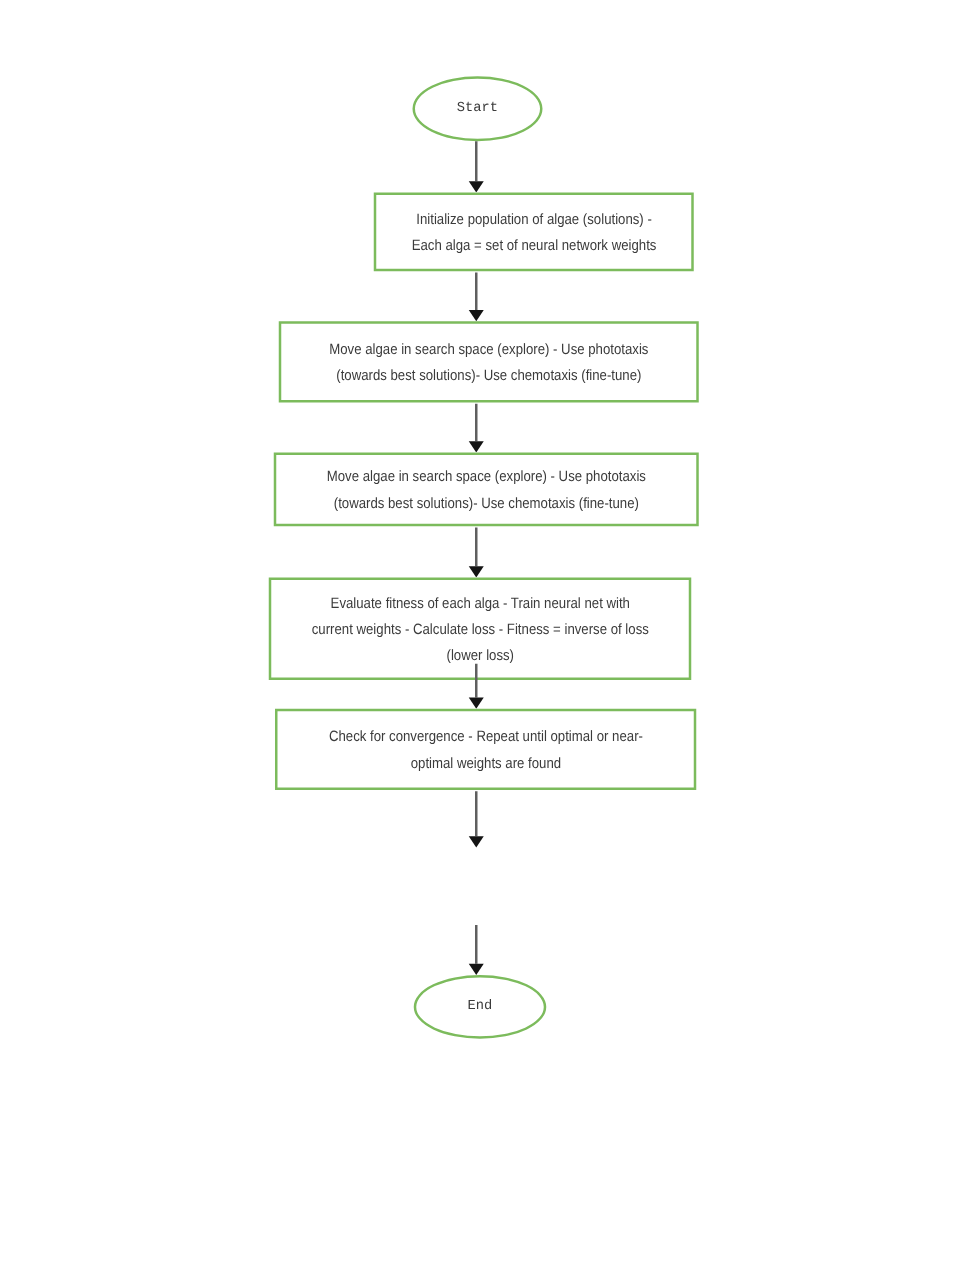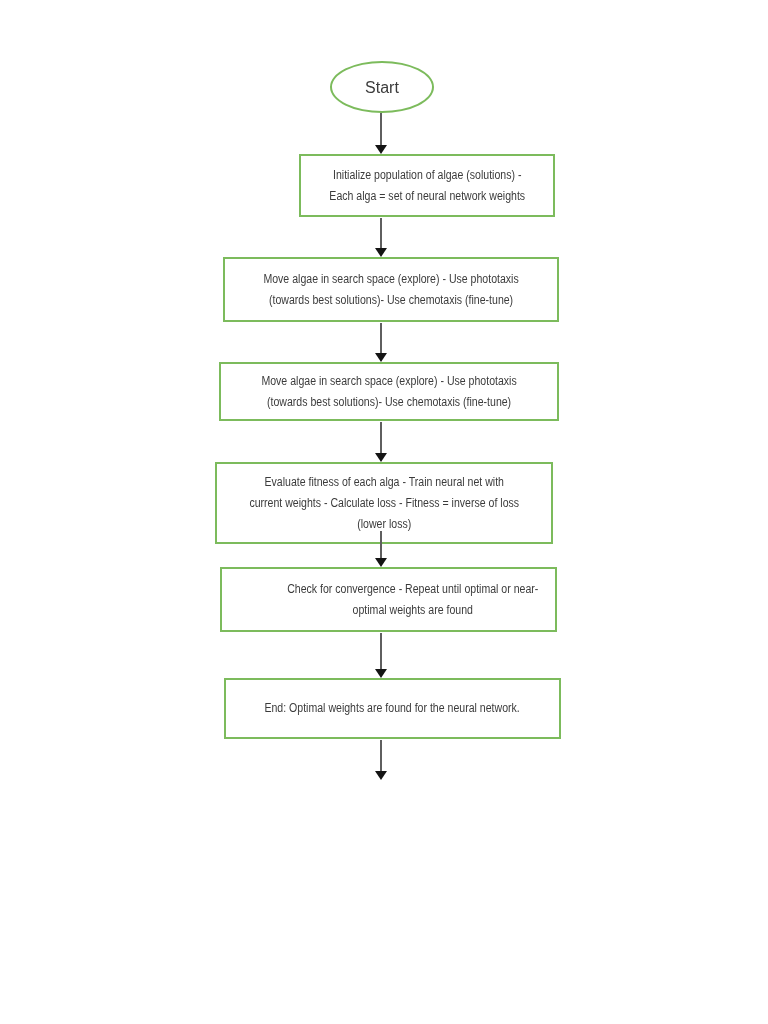--- a/index.html
+++ b/index.html
@@ -34,32 +34,33 @@
   .node .label {
     display: block;
     font-size: 12px;
     line-height: 21px;
     text-align: center;
     white-space: pre;
     transform: scaleX(0.88);
     transform-origin: 50% 50%;
   }
   .node.ellipse .label {
-    font-size: 16px;
+    font-size: 11px;
     transform: none;
     white-space: normal;
+    font-family: Liberation Mono, monospace;
   }
 
   
   #node-start         { left: 330px; top:  61px; width: 104px; height: 52px; }
   #node-initialize    { left: 259px; top: 154px; width: 256px; height: 63px; margin-left: 40px; }
   #node-move-1        { left: 223px; top: 257px; width: 336px; height: 65px; }
   #node-move-2        { left: 219px; top: 362px; width: 340px; height: 59px; }
   #node-evaluate      { left: 215px; top: 462px; width: 338px; height: 82px; }
-  #node-convergence   { left: 220px; top: 567px; width: 337px; height: 65px; justify-content: flex-end; }
+  #node-convergence   { left: 220px; top: 567px; width: 337px; height: 65px; }
   #node-end-statement { left: 224px; top: 678px; width: 337px; height: 61px; }
   #node-end           { left: 331px; top: 780px; width: 106px; height: 51px; }
 
   
   .arrow {
     position: absolute;
     left: 375px;
     width: 12px;
     display: flex;
     flex-direction: column;
@@ -143,23 +144,23 @@
   <div class="node rect" id="node-convergence">
     <span class="label">Check for convergence - Repeat until optimal or near-
 optimal weights are found</span>
   </div>
 
   <div class="arrow" id="arrow-6">
     <div class="arrow-line"></div>
     <div class="arrow-head"></div>
   </div>
 
-  <div class="node rect" id="node-end-statement">
-    <span class="label">End: Optimal weights are found for the neural network.</span>
-  </div>
 
   <div class="arrow" id="arrow-7">
     <div class="arrow-line"></div>
     <div class="arrow-head"></div>
   </div>
 
+  <div class="node ellipse" id="node-end">
+    <span class="label">End</span>
+  </div>
 
 </div>
 
 </body></html>

